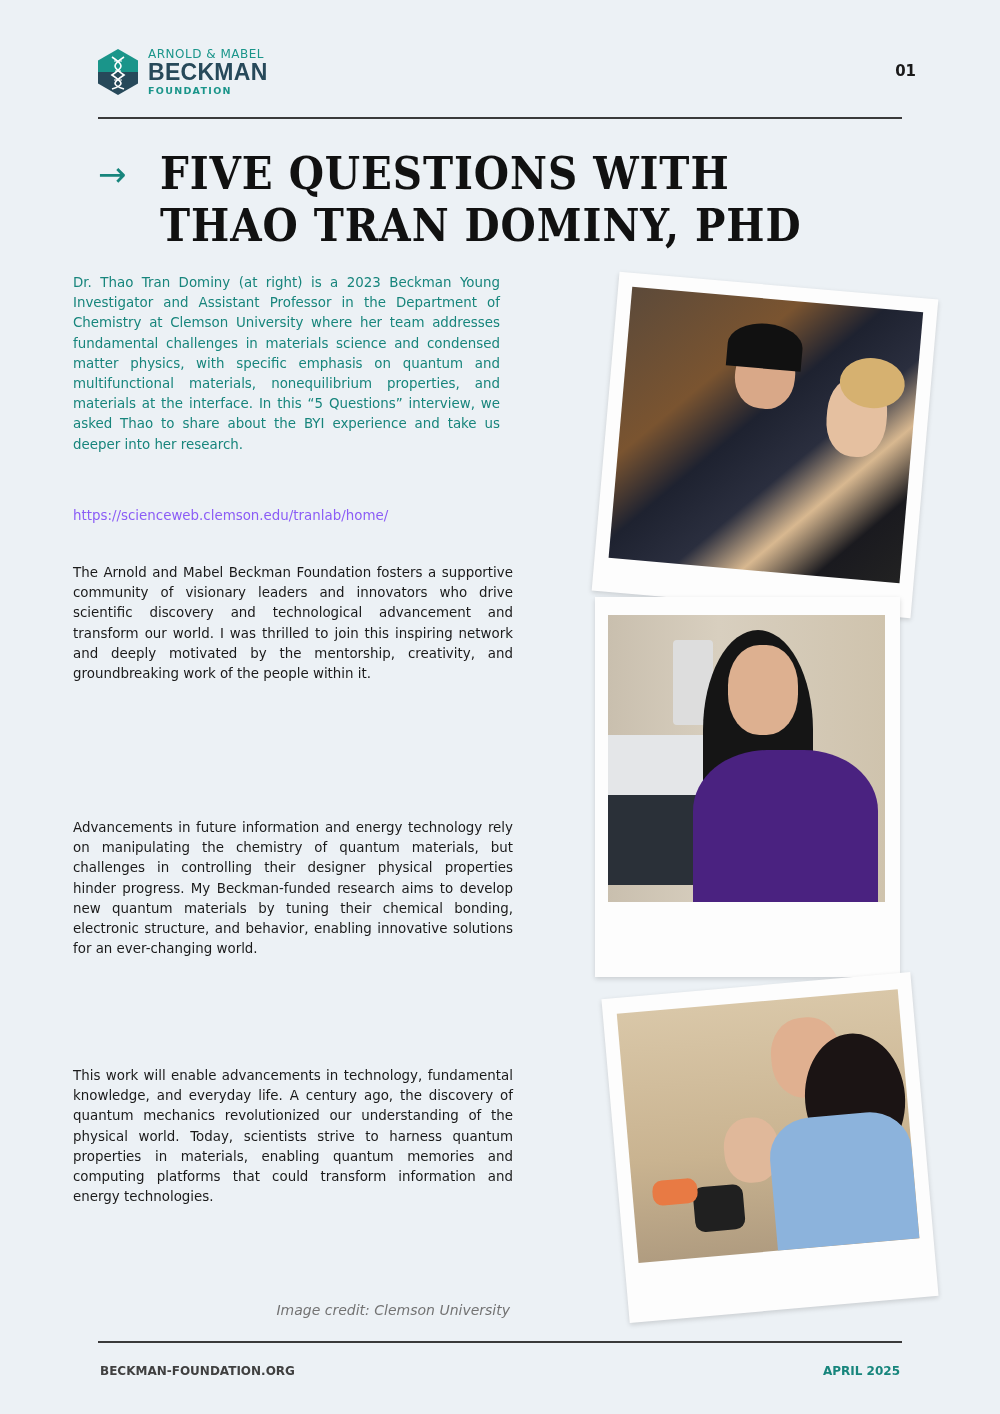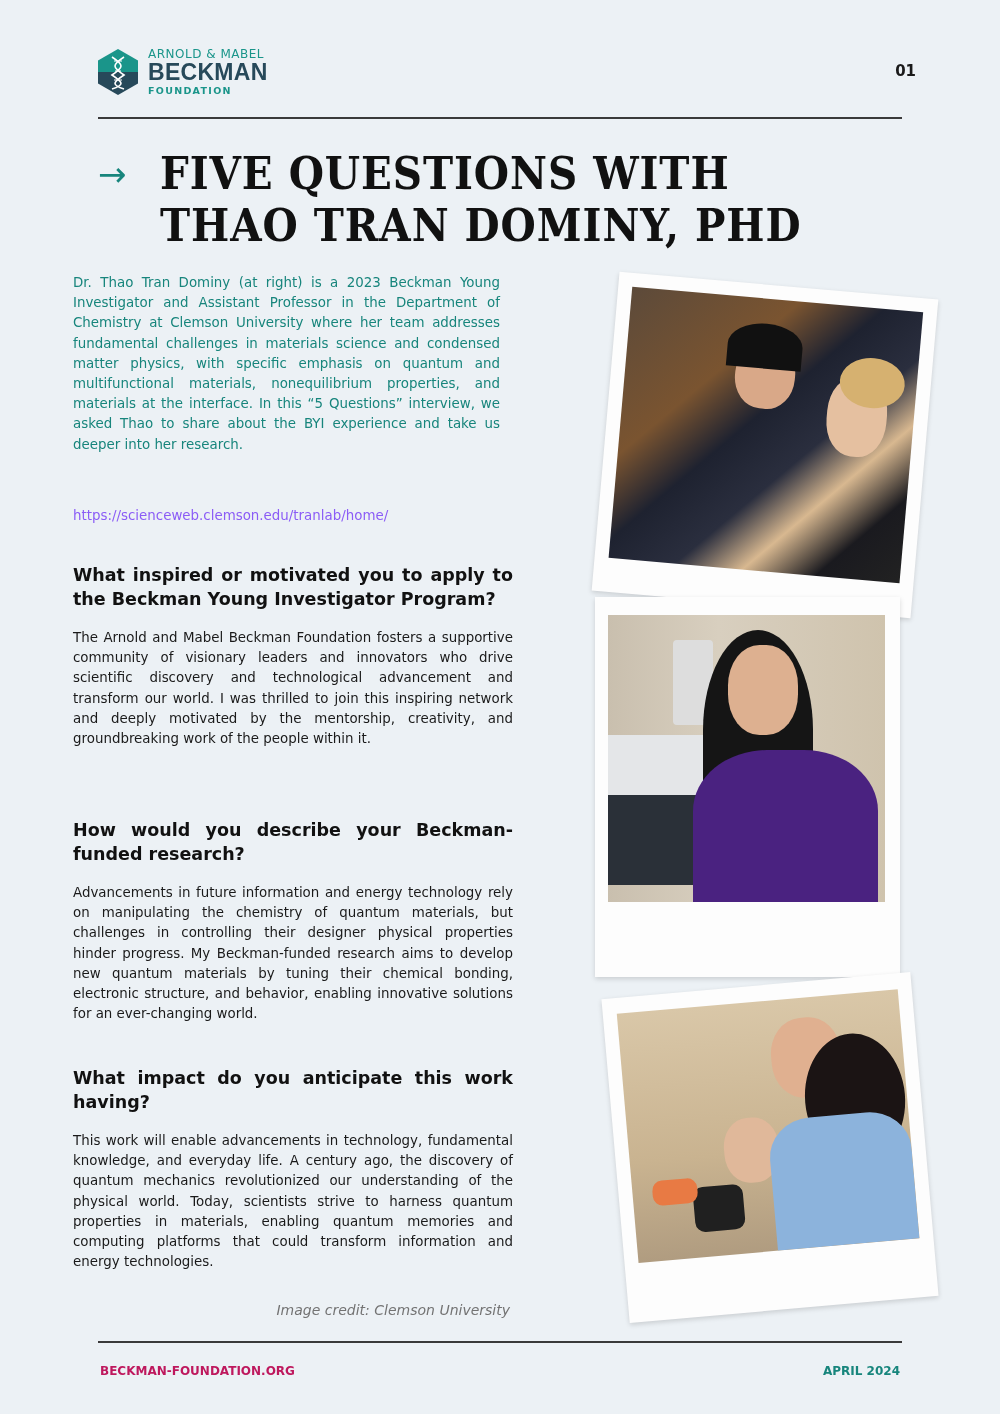--- a/index.html
+++ b/index.html
@@ -21,21 +21,21 @@
     .rule { position: absolute; left: 98px; width: 804px; height: 2px; background: #3a3a3a; }
     .title-wrap { position: absolute; left: 98px; top: 148px; display: flex; }
     .arrow { color: #17857c; font-size: 34px; width: 62px; line-height: 52px; }
     .title { font-family: "DejaVu Serif", serif; font-weight: bold; font-size: 44px; line-height: 52px; letter-spacing: 1px; color: #111; transform: scaleX(0.92); transform-origin: left; }
     .intro { position: absolute; left: 73px; top: 273px; width: 427px; font-size: 13.4px; line-height: 20.2px; color: #17857c; text-align: justify; }
     .link { position: absolute; left: 73px; top: 508px; font-size: 13.4px; color: #8b5cf6; }
     .qa { position: absolute; left: 73px; width: 440px; }
     .q { font-weight: bold; font-size: 17.5px; line-height: 24px; text-align: justify; color: #111; margin: 0 0 17px 0; }
     .a { font-size: 13.4px; line-height: 20.2px; text-align: justify; color: #1a1a1a; margin: 0; }
     .credit { position: absolute; right: 490px; top: 1302px; font-style: italic; font-size: 14px; color: #737373; }
-    .footer-left { position: absolute; left: 100px; top: 1364px; font-size: 12px; font-weight: bold; color: #be185d; }
+    .footer-left { position: absolute; left: 100px; top: 1364px; font-size: 12px; font-weight: bold; color: #404040; }
     .footer-right { position: absolute; right: 100px; top: 1364px; font-size: 12px; font-weight: bold; color: #17857c; }
     .polaroid { position: absolute; background: #fdfdfd; box-shadow: 0 2px 5px rgba(0,0,0,0.15); }
     .photo { position: absolute; overflow: hidden; }
   </style>
 </head>
 <body>
 
 <div class="logo">
   <svg width="40" height="46" viewBox="0 0 40 46">
     <polygon points="20,0 40,11.5 40,23 0,23 0,11.5" fill="#1a958a"></polygon>
@@ -60,29 +60,26 @@
   <div class="title">
     <div>FIVE QUESTIONS WITH</div>
     <div>THAO TRAN DOMINY, PHD</div>
   </div>
 </div>
 
 <div class="intro">Dr. Thao Tran Dominy (at right) is a 2023 Beckman Young Investigator and Assistant Professor in the Department of Chemistry at Clemson University where her team addresses fundamental challenges in materials science and condensed matter physics, with specific emphasis on quantum and multifunctional materials, nonequilibrium properties, and materials at the interface. In this “5 Questions” interview, we asked Thao to share about the BYI experience and take us deeper into her research.</div>
 <div class="link">https://scienceweb.clemson.edu/tranlab/home/</div>
 
 <div class="qa" style="top:563px;">
-  <p class="q">What inspired or motivated you to apply to the Beckman Young Investigator Program?</p>
   <p class="a">The Arnold and Mabel Beckman Foundation fosters a supportive community of visionary leaders and innovators who drive scientific discovery and technological advancement and transform our world. I was thrilled to join this inspiring network and deeply motivated by the mentorship, creativity, and groundbreaking work of the people within it.</p>
 </div>
 <div class="qa" style="top:818px;">
-  <p class="q">How would you describe your Beckman-funded research?</p>
   <p class="a">Advancements in future information and energy technology rely on manipulating the chemistry of quantum materials, but challenges in controlling their designer physical properties hinder progress. My Beckman-funded research aims to develop new quantum materials by tuning their chemical bonding, electronic structure, and behavior, enabling innovative solutions for an ever-changing world.</p>
 </div>
 <div class="qa" style="top:1066px;">
-  <p class="q">What impact do you anticipate this work having?</p>
   <p class="a">This work will enable advancements in technology, fundamental knowledge, and everyday life. A century ago, the discovery of quantum mechanics revolutionized our understanding of the physical world. Today, scientists strive to harness quantum properties in materials, enabling quantum memories and computing platforms that could transform information and energy technologies.</p>
 </div>
 <div class="credit" style="right:490px;">Image credit: Clemson University</div>
 
 <div class="polaroid" style="left:605px; top:285px; width:320px; height:320px; transform: rotate(5deg);">
   <div class="photo" style="left:14px; top:14px; width:292px; height:272px;
        background: linear-gradient(135deg, #5c4a3a 0%, #7a5430 30%, #1e2230 45%, #2a2e3e 60%, #d8b890 72%, #1a1a1f 85%, #222 100%);" title="Thao Tran Dominy laughing with a student at a lab desk">
     <div style="position:absolute; left:110px; top:40px; width:60px; height:70px; border-radius:50% 50% 45% 45%; background:#d9a888;"></div>
     <div style="position:absolute; left:100px; top:25px; width:75px; height:45px; border-radius:50% 50% 0 0; background:#111;"></div>
     <div style="position:absolute; left:205px; top:70px; width:60px; height:80px; border-radius:45%; background:#e5c0a0;"></div>
@@ -109,13 +106,13 @@
     <div style="position:absolute; left:150px; top:20px; width:70px; height:80px; background:#e0b090; border-radius:45%;"></div>
     <div style="position:absolute; left:180px; top:40px; width:100px; height:130px; background:#1b1414; border-radius:50%;"></div>
     <div style="position:absolute; left:140px; top:120px; width:142px; height:130px; background:#8cb3dc; border-radius:30% 30% 0 0;"></div>
     <div style="position:absolute; left:60px; top:180px; width:50px; height:45px; background:#202020; border-radius:10px;"></div>
     <div style="position:absolute; left:20px; top:170px; width:45px; height:25px; background:#e87a44; border-radius:10px;"></div>
   </div>
 </div>
 
 <div class="rule" style="top:1341px;"></div>
 <div class="footer-left">BECKMAN-FOUNDATION.ORG</div>
-<div class="footer-right">APRIL 2024</div>
+<div class="footer-right">APRIL 2025</div>
 
 </body></html>

